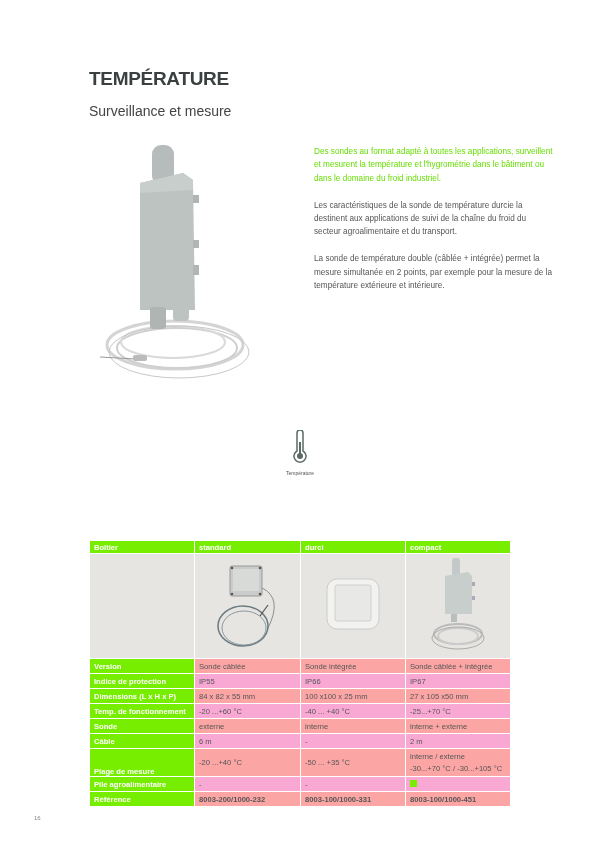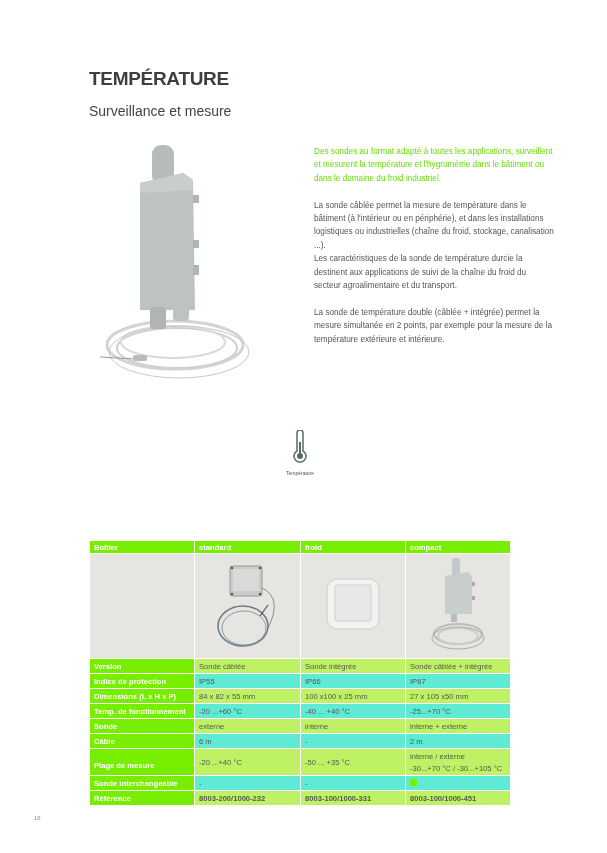--- a/index.html
+++ b/index.html
@@ -11,26 +11,26 @@
   .desc p { margin-bottom: 13.4px; }
   .desc p.green { color: #66dd00; }
   .desc p.nomb { margin-bottom: 0; }
   .icon-block { position: absolute; left: 280px; top: 430px; width: 40px; text-align: center; }
   .icon-block .lbl { font-size: 5px; color: #555; margin-top: 2px; }
   table { position: absolute; left: 89px; top: 540px; width: 421px; border-collapse: collapse; table-layout: fixed; font-size: 7.6px; }
   col.c0 { width: 105px; } col.c1 { width: 106px; } col.c2 { width: 105px; } col.c3 { width: 105px; }
   td, th { border: 1px solid #fff; padding: 0 4px; height: 15px; text-align: left; font-weight: normal; vertical-align: middle; }
   th { background: #77ee00; color: #fff; font-weight: bold; height: 13px; }
   td.lab { background: #77ee00; color: #fff; font-weight: bold; }
-  tr.odd td.val { background: #bef264; }
-  tr.even td.val { background: #5eead4; }
+  tr.odd td.val { background: #fca5a5; }
+  tr.even td.val { background: #f9a8d4; }
   tr.img td { background: #e6e5e2; height: 105px; text-align: center; }
   tr.img td.lab { background: #e6e5e2; }
   tr.tall td { height: 27px; }
-  tr.tall td.lab { vertical-align: top; padding-top: 12px; }
+  tr.tall td.lab { vertical-align: top; padding-top: 18px; }
   td.bold { font-weight: bold; color: #555; }
   .sq { display: inline-block; width: 7px; height: 7px; background: #77ee00; }
   .pnum { position: absolute; left: 34px; top: 815px; font-size: 6px; color: #888; }
 </style>
 </head>
 <body>
 
 <div class="title">TEMPÉRATURE</div>
 <div class="subtitle">Surveillance et mesure</div>
 
@@ -48,21 +48,20 @@
     <rect x="98" y="50" width="6" height="8" fill="#b0b6b5"></rect>
     <rect x="98" y="95" width="6" height="8" fill="#b0b6b5"></rect>
     <rect x="98" y="120" width="6" height="10" fill="#b0b6b5"></rect>
     <rect x="55" y="162" width="16" height="22" rx="3" fill="#aeb5b3"></rect>
     <rect x="78" y="162" width="16" height="14" rx="4" fill="#bcc3c1"></rect>
   </svg>
 </div>
 
 <div class="desc">
   <p class="green">Des sondes au format adapté à toutes les applications, surveillent et mesurent la température et l'hygrométrie dans le bâtiment ou dans le domaine du froid industriel.</p>
-  <p class="nomb">La sonde câblée permet la mesure de température dans le bâtiment (à l'intérieur ou en périphérie), et dans les installations logistiques ou industrielles (chaîne du froid, stockage, canalisation ...).</p>
   <p>Les caractéristiques de la sonde de température durcie la destinent aux applications de suivi de la chaîne du froid du secteur agroalimentaire et du transport.</p>
   <p>La sonde de température double (câblée + intégrée) permet la mesure simultanée en 2 points, par exemple pour la mesure de la température extérieure et intérieure.</p>
 </div>
 
 <div class="icon-block">
   <svg width="16" height="34" viewBox="0 0 16 34">
     <path d="M5 3 a3 3 0 0 1 6 0 v18 a6 6 0 1 1 -6 0 Z" fill="none" stroke="#5a6a66" stroke-width="1.5"></path>
     <line x1="8" y1="12" x2="8" y2="24" stroke="#5a6a66" stroke-width="2"></line>
     <circle cx="8" cy="26" r="3" fill="#5a6a66"></circle>
   </svg>
@@ -73,21 +72,21 @@
   <colgroup>
       <col class="c0">
       <col class="c1">
       <col class="c2">
       <col class="c3">
     </colgroup>
   <tbody>
       <tr>
     <th>Boîtier</th>
     <th>standard</th>
-    <th>froid</th>
+    <th>durci</th>
     <th>compact</th>
   </tr>
   <tr class="img">
     <td class="lab"></td>
     <td>
       <svg width="80" height="95" viewBox="0 0 80 95">
         <rect x="22" y="8" width="32" height="30" rx="2" fill="#c9ccca" stroke="#999"></rect>
         <rect x="25" y="11" width="26" height="22" fill="#d8dad8"></rect>
         <circle cx="24" cy="10" r="1.3" fill="#555"></circle>
             <circle cx="52" cy="10" r="1.3" fill="#555"></circle>
@@ -157,21 +156,21 @@
   <tr class="odd tall">
     <td class="lab">Plage de mesure</td>
     <td class="val">-20 ...+40 °C</td>
     <td class="val">-50 ... +35 °C</td>
     <td class="val">
       <div>interne / externe</div>
       <div style="margin-top:3px">-30...+70 °C / -30...+105 °C</div>
     </td>
   </tr>
   <tr class="even">
-    <td class="lab">Sonde interchangeable</td>
+    <td class="lab">Pile agroalimentaire</td>
     <td class="val">-</td>
     <td class="val">-</td>
     <td class="val"><span class="sq"></span></td>
   </tr>
   <tr class="odd">
     <td class="lab">Référence</td>
     <td class="val bold">8003-200/1000-232</td>
     <td class="val bold">8003-100/1000-331</td>
     <td class="val bold">8003-100/1000-451</td>
   </tr>

